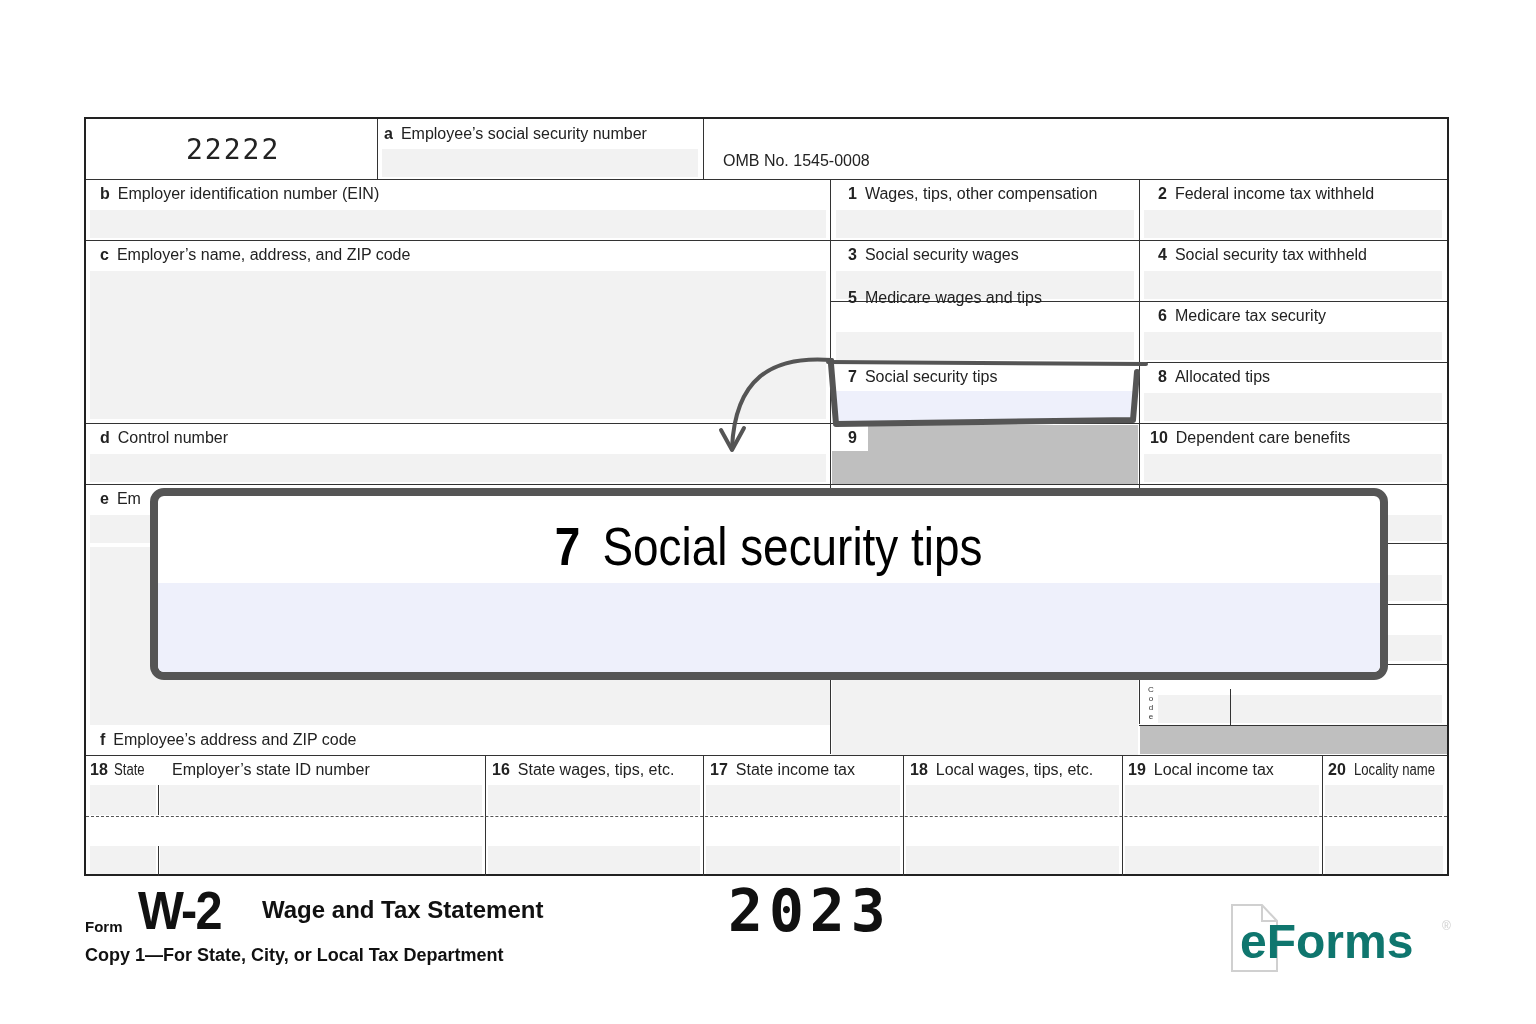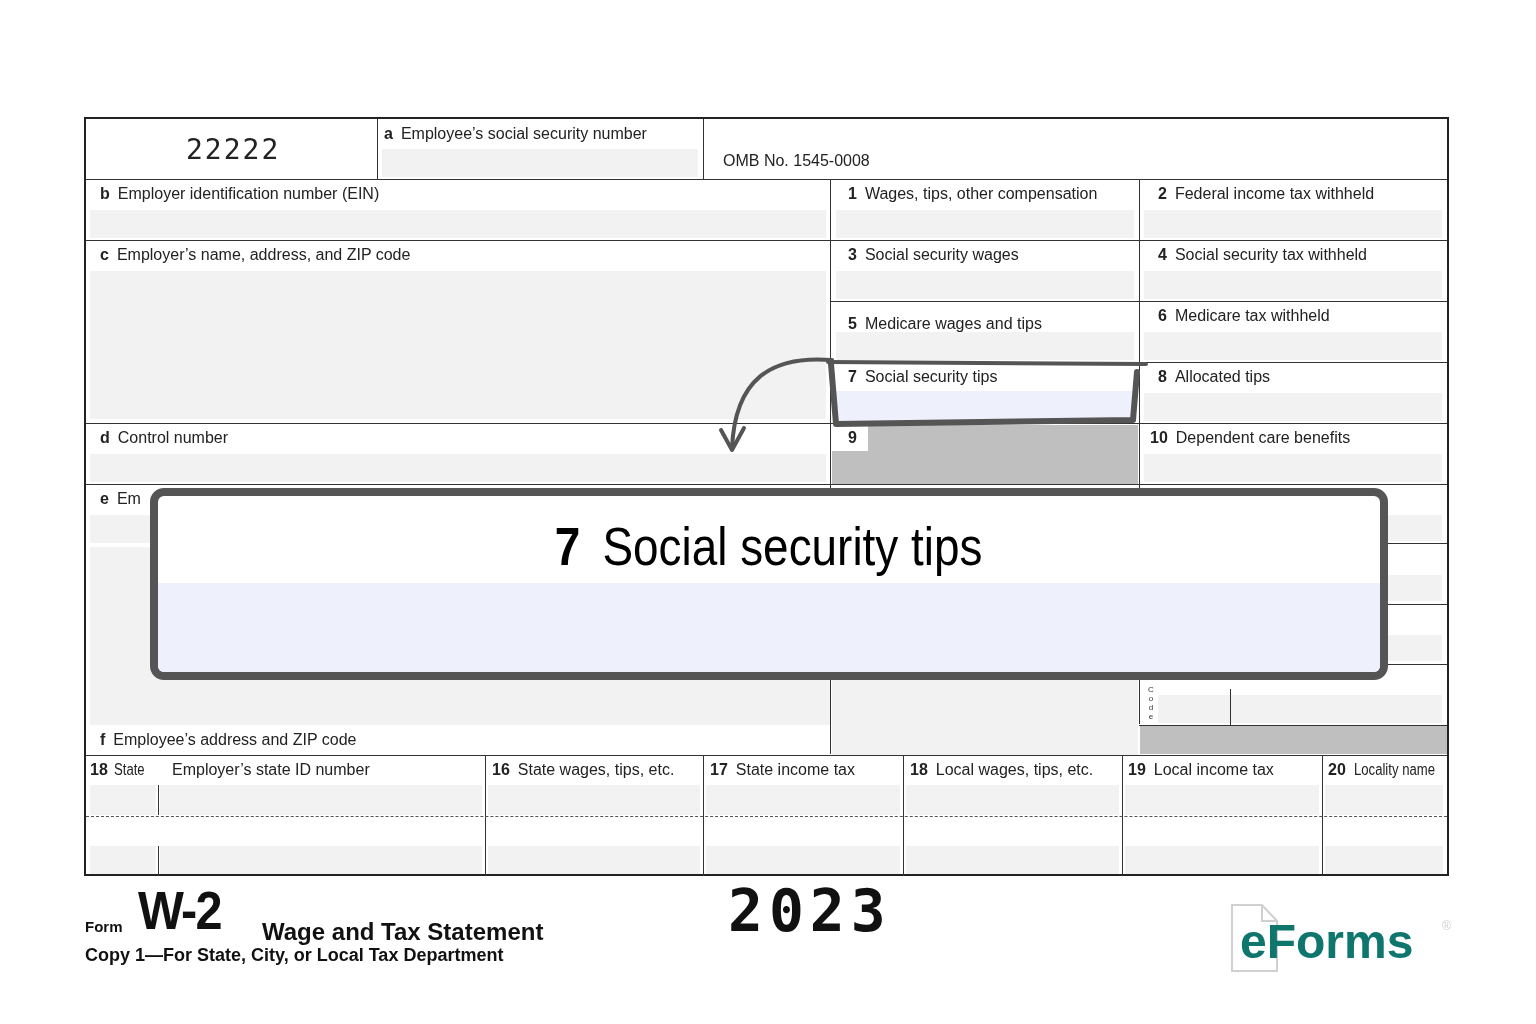--- a/index.html
+++ b/index.html
@@ -42,23 +42,23 @@
   <div class="hl" style="left:0;top:121px;width:1361px;"></div>
 
   <div class="lbl" style="left:14px;top:127px;"><b>c</b><span>Employer’s name, address, and ZIP code</span></div>
   <div class="fill" style="left:4px;top:152px;width:736px;height:148px;"></div>
   <div class="lbl" style="left:762px;top:127px;"><b>3</b><span>Social security wages</span></div>
   <div class="fill" style="left:750px;top:152px;width:298px;height:28px;"></div>
   <div class="lbl" style="left:1072px;top:127px;"><b>4</b><span>Social security tax withheld</span></div>
   <div class="fill" style="left:1058px;top:152px;width:298px;height:28px;"></div>
   <div class="hl" style="left:744px;top:182px;width:617px;"></div>
 
-  <div class="lbl" style="left:762px;top:196px;"><b>5</b><span>Medicare wages and tips</span></div>
+  <div class="lbl" style="left:762px;top:170px;"><b>5</b><span>Medicare wages and tips</span></div>
   <div class="fill" style="left:750px;top:213px;width:298px;height:28px;"></div>
-  <div class="lbl" style="left:1072px;top:188px;"><b>6</b><span>Medicare tax withheld</span></div>
+  <div class="lbl" style="left:1072px;top:188px;"><b>6</b><span>Medicare tax security</span></div>
   <div class="fill" style="left:1058px;top:213px;width:298px;height:28px;"></div>
   <div class="hl" style="left:744px;top:243px;width:617px;"></div>
 
   <div class="lbl" style="left:762px;top:249px;"><b>7</b><span>Social security tips</span></div>
   <div class="abs" style="left:750px;top:272px;width:298px;height:30px;background:#eef0fb;"></div>
   <div class="lbl" style="left:1072px;top:249px;"><b>8</b><span>Allocated tips</span></div>
   <div class="fill" style="left:1058px;top:274px;width:298px;height:28px;"></div>
   <div class="hl" style="left:0;top:304px;width:1361px;"></div>
 
   <div class="lbl" style="left:14px;top:310px;"><b>d</b><span>Control number</span></div>
@@ -136,21 +136,21 @@
   <div class="abs" style="left:0;top:20px;width:100%;text-align:center;font-size:54px;line-height:60px;color:#000;">
     <span style="display:inline-block;transform:scaleX(0.85);">
       <b style="margin-right:26px;">7</b><span>Social security tips</span>
     </span>
   </div>
   <div class="abs" style="left:0;top:87px;width:100%;height:90px;background:#eef0fb;"></div>
 </div>
 
 <div class="abs" style="left:85px;top:918px;font-size:15px;font-weight:bold;">Form</div>
 <div class="abs" style="left:138px;top:880px;font-size:54px;line-height:60px;font-weight:bold;letter-spacing:-2px;transform:scaleX(0.9);transform-origin:left;">W-2</div>
-<div class="abs" style="left:262px;top:918px;font-size:24px;font-weight:bold;">Wage and Tax Statement</div>
+<div class="abs" style="left:262px;top:896px;font-size:24px;font-weight:bold;">Wage and Tax Statement</div>
 <div class="abs" style="left:85px;top:945px;font-size:18px;font-weight:bold;">Copy 1—For State, City, or Local Tax Department</div>
 <div class="abs seg" style="left:728px;top:880px;font-size:58px;line-height:62px;font-weight:bold;letter-spacing:6px;">2023</div>
 
 <div class="abs" style="left:1230px;top:903px;width:230px;height:72px;">
   <svg class="abs" style="left:0;top:0;" width="50" height="70">
     <path d="M2 2 L32 2 L47 18 L47 68 L2 68 Z" fill="none" stroke="#d0d0d0" stroke-width="2"></path>
     <path d="M32 2 L32 18 L47 18" fill="none" stroke="#d0d0d0" stroke-width="2"></path>
   </svg>
   <div class="abs" style="left:10px;top:12px;font-size:48px;line-height:54px;font-weight:bold;color:#0f766e;">eForms</div>
   <div class="abs" style="left:212px;top:16px;font-size:12px;color:#cfcfcf;">®</div>

